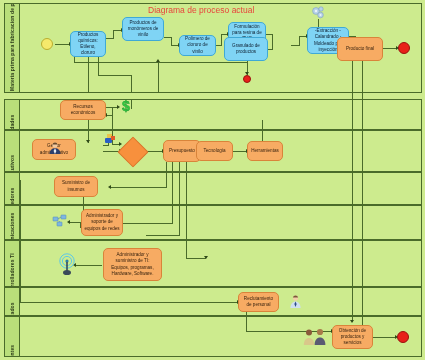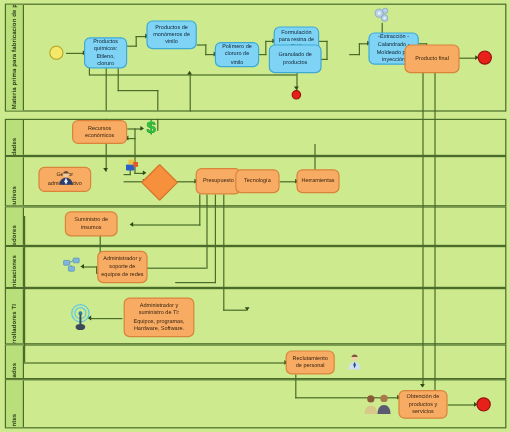--- a/index.html
+++ b/index.html
@@ -103,20 +103,21 @@
   .arrow.u{border-left:2px solid transparent;border-right:2px solid transparent;border-bottom:3px solid #2f4a18;}
 
   
   .icon{position:absolute;z-index:21;}
 </style>
 </head>
 <body>
 
 <div id="root">
 
+  <div class="title" style="left:148px;top:5px;">Diagrama de proceso actual</div>
 
   <div class="lane" style="top:3px;height:90px;">
     <div class="lane-header">
       <span style="width:86px;margin-left:-43px;margin-top:-3px;">Materia prima para fabricacion de pvc</span>
     </div>
     <div class="lane-body"></div>
   </div>
 
   <div class="lane" style="top:99px;height:31px;">
     <div class="lane-header">

